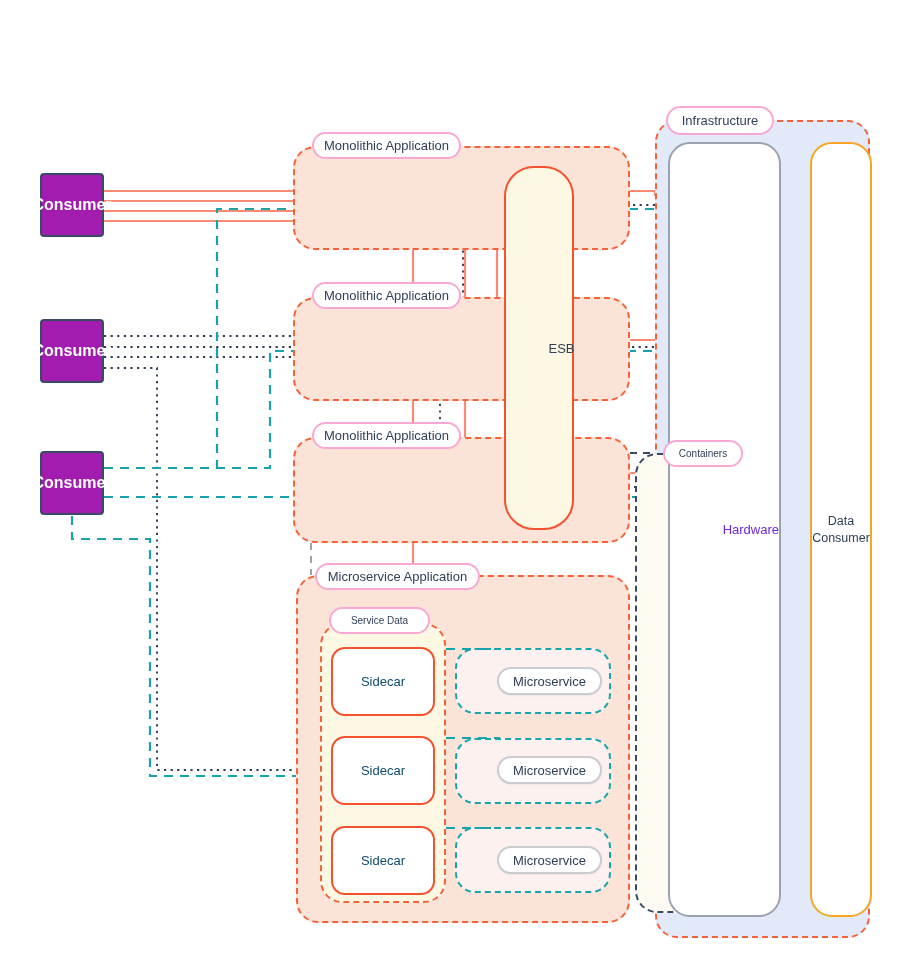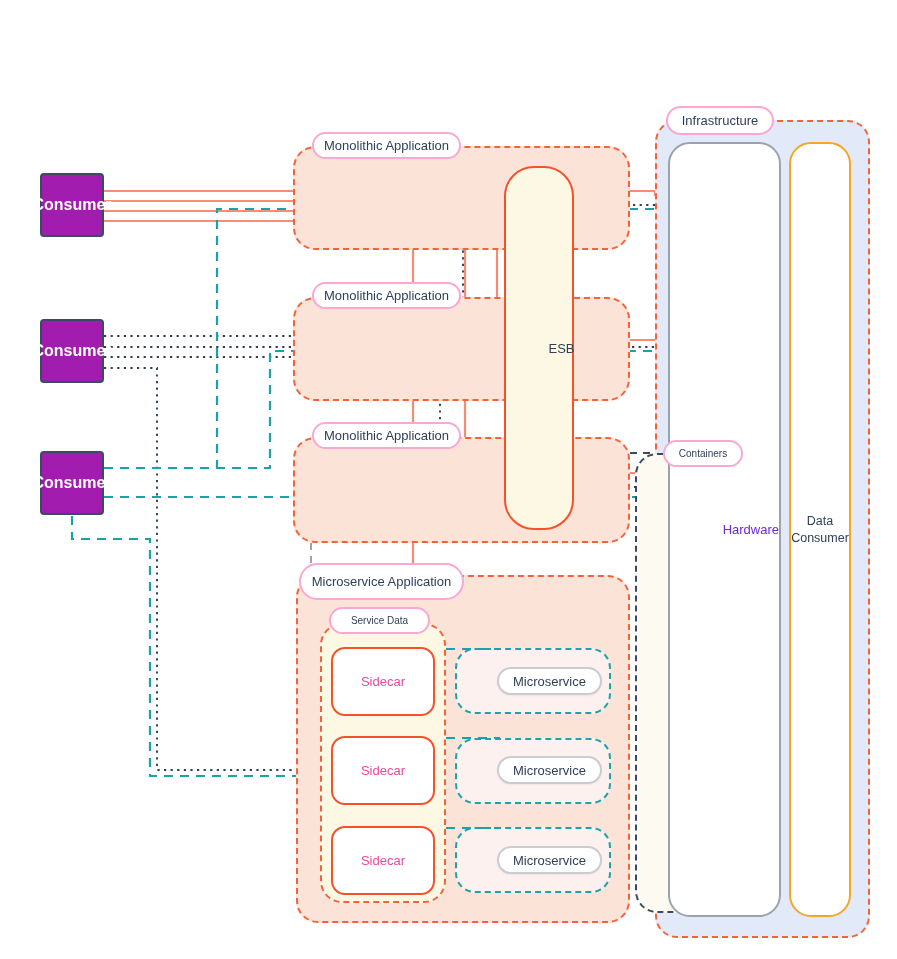--- a/index.html
+++ b/index.html
@@ -76,21 +76,21 @@
     display:flex;align-items:center;justify-content:flex-end;
     color:#6d28d9;font-size:13px;
   }
   .storage-box{
     border:2px solid #f5a623;
     border-radius:22px;
     background:#ffffff;
     z-index:8;
     display:flex;align-items:center;justify-content:center;
     text-align:center;
-    color:#2e3f57;font-size:12.5px;line-height:1.35;
+    color:#2e3f57;font-size:12.5px;line-height:1.35;margin-left:21px;
   }
   .containers-box{
     border:2px dashed #3a4a60;
     border-radius:22px;
     background:#fdfaf1;
     z-index:6;
   }
   .micro-app-box{
     border:2px dashed #f4623a;
     border-radius:22px;
@@ -102,21 +102,21 @@
     border-radius:22px;
     background:#fdf8e3;
     z-index:9;
   }
   .sidecar-box{
     border:2px solid #f4512c;
     border-radius:14px;
     background:#ffffff;
     z-index:14;
     display:flex;align-items:center;justify-content:center;
-    color:#ec4899;font-size:13px;
+    color:#0c4a6e;font-size:13px;
   }
   .ms-slot-box{
     border:2px dashed #1aa3a8;
     border-radius:20px;
     background:#fdf1ef;
     z-index:8;
   }
   .ms-pill{
     border:2px solid #c9ccd1;
     border-radius:18px;
@@ -220,21 +220,21 @@
   <div class="pill" style="left:312px;top:282px;width:149px;height:27px;">Monolithic Application</div>
 
   <div class="box mono-box" style="left:293px;top:437px;width:337px;height:106px;"></div>
   <div class="pill" style="left:312px;top:422px;width:149px;height:27px;">Monolithic Application</div>
 
   <div class="box esb-box" style="left:504px;top:166px;width:70px;height:364px;">
     <span>ESB</span>
   </div>
 
   <div class="box micro-app-box" style="left:296px;top:575px;width:334px;height:348px;"></div>
-  <div class="pill" style="left:299px;top:563px;width:165px;height:37px;">Microservice Application</div>
+  <div class="pill" style="left:315px;top:563px;width:165px;height:27px;">Microservice Application</div>
 
   <div class="box mesh-box" style="left:320px;top:623px;width:126px;height:280px;"></div>
   <div class="pill small" style="left:329px;top:607px;width:101px;height:27px;">Service Data</div>
 
   <div class="box sidecar-box" style="left:331px;top:647px;width:104px;height:69px;">
     <span>Sidecar</span>
   </div>
   <div class="box sidecar-box" style="left:331px;top:736px;width:104px;height:69px;">
     <span>Sidecar</span>
   </div>

